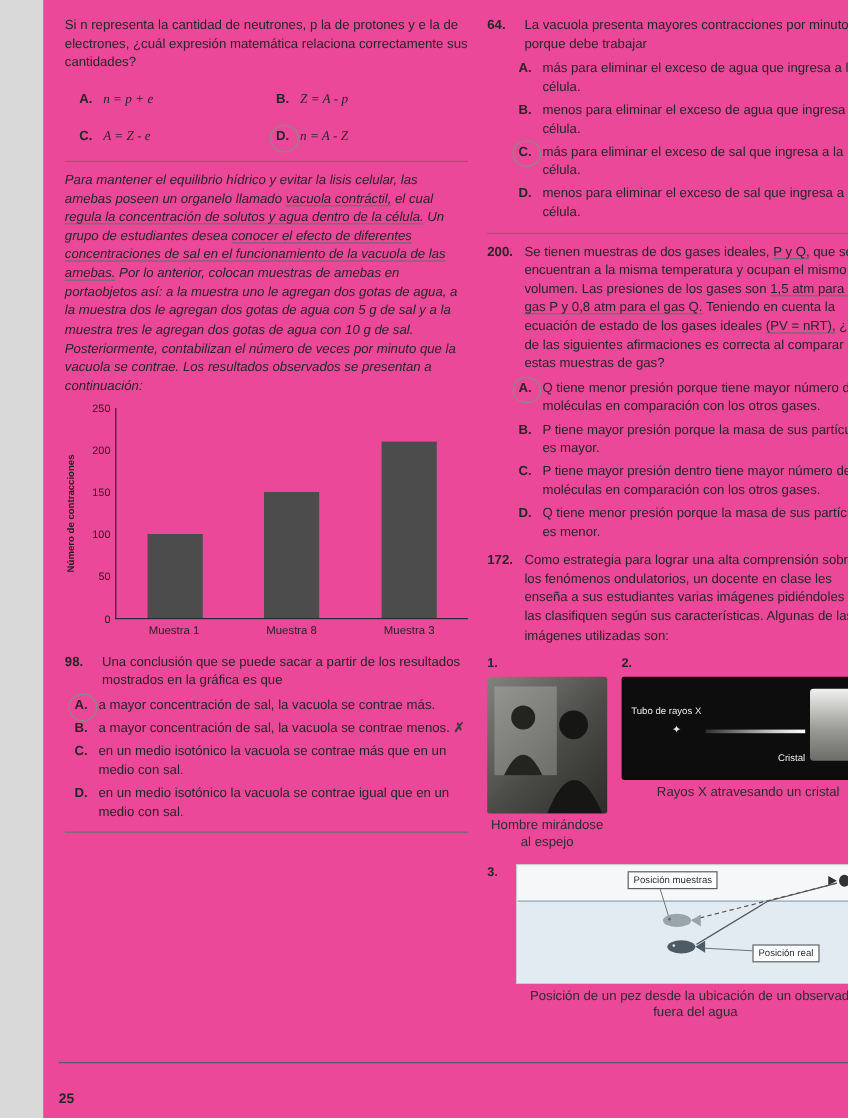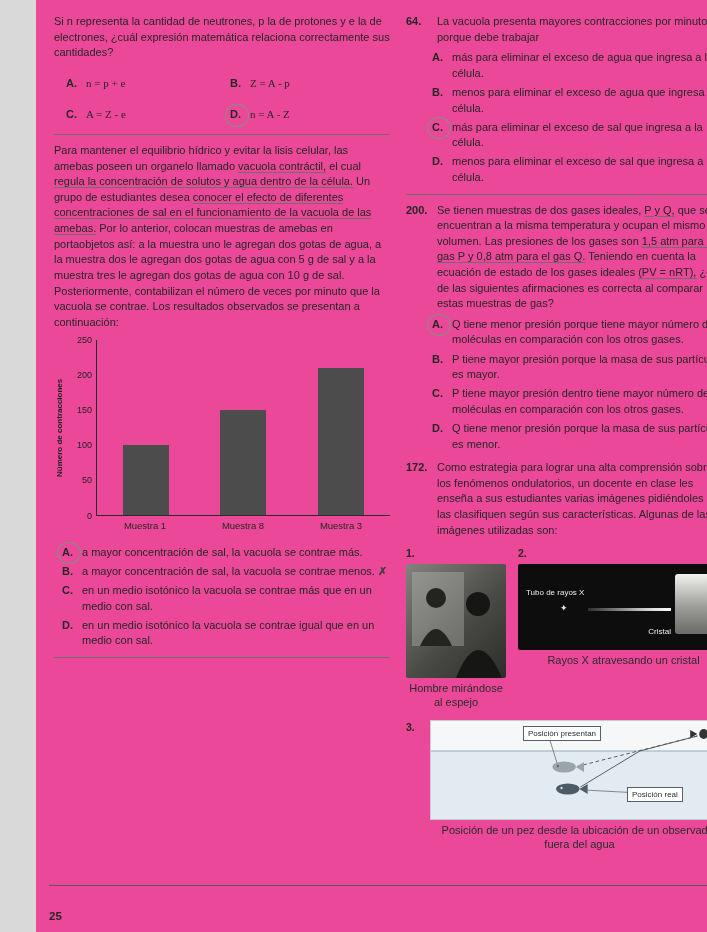--- a/index.html
+++ b/index.html
@@ -23,28 +23,28 @@
   .opt { display:flex; gap:7px; margin:3.5px 0; align-items:flex-start; }
   .opt-letter { font-weight:700; position:relative; display:inline-block; min-width:13px; }
   .opt-body { flex:1; }
   .opt.mark-circle .opt-letter::after {
     content:""; position:absolute; left:-5px; top:-3px;
     width:calc(100% + 9px); height:calc(100% + 5px);
     border:1.7px solid #8a8a86; border-radius:50%; pointer-events:none;
   }
   .opt.mark-x .opt-body::after { content:" ✗"; color:#3f3f3f; font-weight:700; }
 
-  .formula { font-family:"Liberation Serif", serif; }
+  .formula { font-family:"Liberation Serif", serif; font-style:italic; }
 
   .opt-grid { display:grid; grid-template-columns:1fr 1fr; gap:8px 4px; margin:12px 0 6px 12px; }
 
   .section-header { font-weight:700; text-align:center; font-size:11px; line-height:1.45; margin:14px 6px 10px; }
   .divider { border:none; border-top:1.1px solid #6d6d6d; margin:6px 0 8px; }
 
-  .passage { margin:4px 0 8px; text-align:left; }
+  .passage { margin:4px 0 8px; text-align:left;font-style:italic; }
   .hu { text-decoration:underline; text-decoration-color:#6e6e6e; text-underline-offset:2px; }
 
   
   .chart { margin:10px 0 12px 0; }
   .chart-body { display:flex; height:176px; }
   .ylabel { writing-mode:vertical-rl; transform:rotate(180deg); font-size:8px; font-weight:700;
             width:14px; white-space:nowrap; text-align:center; color:#1f1f1f; }
   .yaxis { position:relative; width:28px; }
   .ytick { position:absolute; right:4px; transform:translateY(50%); font-size:9px; color:#1f1f1f; }
   .plot { flex:1; border-left:1.6px solid #2a2a2a; border-bottom:1.6px solid #2a2a2a;
@@ -139,20 +139,24 @@
             </div>
         </div>
         <div class="xrow">
             <div class="xcat">Muestra 1</div>
             <div class="xcat">Muestra 8</div>
             <div class="xcat">Muestra 3</div>
           </div>
       </figure>
 
       <section class="q">
+        <div class="qrow">
+          <span class="qnum">98.</span>
+          <span class="qtext">Una conclusión que se puede sacar a partir de los resultados mostrados en la gráfica es que</span>
+        </div>
         <div class="opts">
           <div class="opt mark-circle">
             <span class="opt-letter">A.</span>
             <span class="opt-body">a mayor concentración de sal, la vacuola se contrae más.</span>
           </div>
           <div class="opt mark-x">
             <span class="opt-letter">B.</span>
             <span class="opt-body">a mayor concentración de sal, la vacuola se contrae menos.</span>
           </div>
           <div class="opt">
@@ -275,21 +279,21 @@
                   <circle cx="141" cy="45" r="1.2" fill="#5d666c"></circle>
                 </g>
                 <g>
                   <ellipse cx="152" cy="68" rx="13" ry="5.5" fill="#4d5b66"></ellipse>
                   <path d="M165 68 l9 -5 v10 z" fill="#4d5b66"></path>
                   <circle cx="145" cy="67" r="1.2" fill="#dfe6ea"></circle>
                 </g>
                 <line x1="130" y1="13" x2="140" y2="42" stroke="#666666" stroke-width="0.8"></line>
                 <line x1="232" y1="72" x2="170" y2="69" stroke="#666666" stroke-width="0.8"></line>
               </svg>
-              <div class="p3-label p3-apparent">Posición presentan</div>
+              <div class="p3-label p3-apparent">Posición muestras</div>
               <div class="p3-label p3-real">Posición real</div>
             </div>
             <div class="caption">Posición de un pez desde la ubicación de un observador fuera del agua</div>
           </div>
         </div>
       </section>
     </div>
   </div>
 
   <div class="footer">

